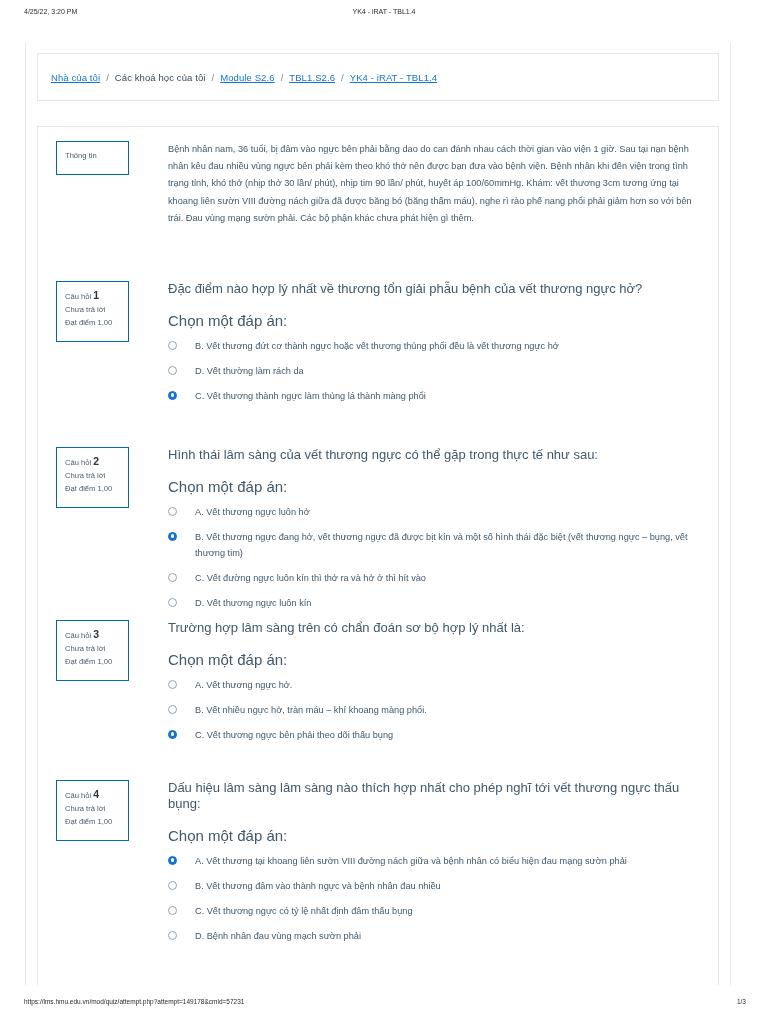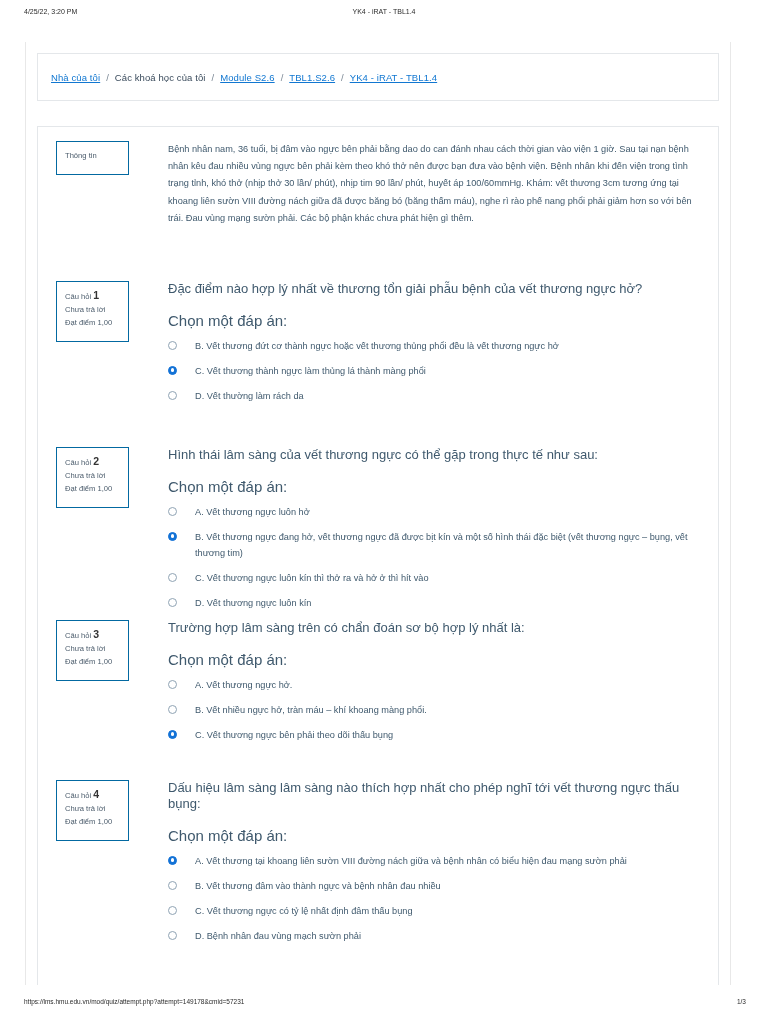--- a/index.html
+++ b/index.html
@@ -265,27 +265,27 @@
         <div class="sidebox-line">Đạt điểm 1,00</div>
       </div>
       <div class="body-col">
         <div class="q-stem">Đặc điểm nào hợp lý nhất về thương tổn giải phẫu bệnh của vết thương ngực hở?</div>
         <div class="q-prompt">Chọn một đáp án:</div>
         <div class="opt">
           <span class="radio"></span>
           <span class="opt-label">B. Vết thương đứt cơ thành ngực hoặc vết thương thủng phổi đều là vết thương ngực hở</span>
         </div>
         <div class="opt">
+          <span class="radio"></span>
+          <span class="opt-label">D. Vết thường làm rách da</span>
+        </div>
+        <div class="opt">
           <span class="radio checked"></span>
           <span class="opt-label">C. Vết thương thành ngực làm thủng lá thành màng phổi</span>
         </div>
-        <div class="opt">
-          <span class="radio"></span>
-          <span class="opt-label">D. Vết thường làm rách da</span>
-        </div>
       </div>
     </div>
 
     <div class="block block-q2">
       <div class="sidebox">
         <div class="sidebox-line qno">
           <span>Câu hỏi</span><b>2</b>
         </div>
         <div class="sidebox-line">Chưa trả lời</div>
         <div class="sidebox-line">Đạt điểm 1,00</div>
@@ -296,21 +296,21 @@
         <div class="opt">
           <span class="radio"></span>
           <span class="opt-label">A. Vết thương ngực luôn hở</span>
         </div>
         <div class="opt">
           <span class="radio checked"></span>
           <span class="opt-label">B. Vết thương ngực đang hở, vết thương ngực đã được bịt kín và một số hình thái đặc biệt (vết thương ngực – bụng, vết thương tim)</span>
         </div>
         <div class="opt">
           <span class="radio"></span>
-          <span class="opt-label">C. Vết thương ngực luôn kín thì thở ra và hở ở thì hít vào</span>
+          <span class="opt-label">C. Vết đường ngực luôn kín thì thở ra và hở ở thì hít vào</span>
         </div>
         <div class="opt">
           <span class="radio"></span>
           <span class="opt-label">D. Vết thương ngực luôn kín</span>
         </div>
       </div>
     </div>
 
     <div class="block block-q3">
       <div class="sidebox">

